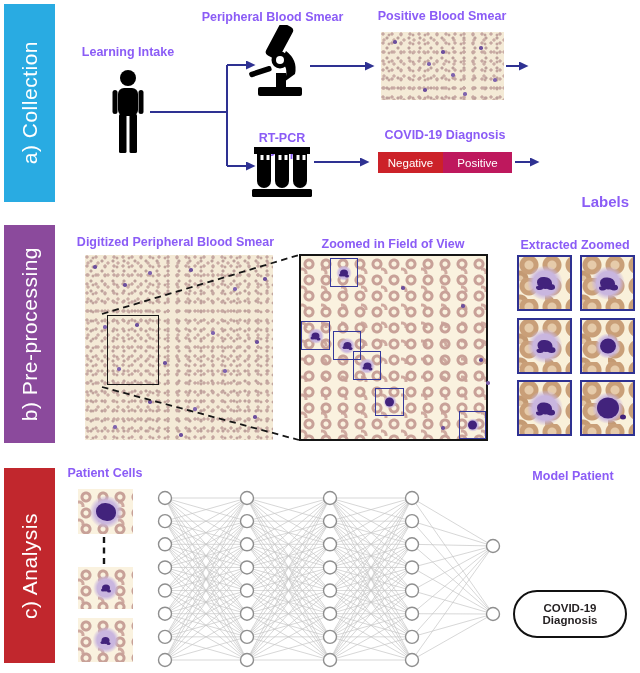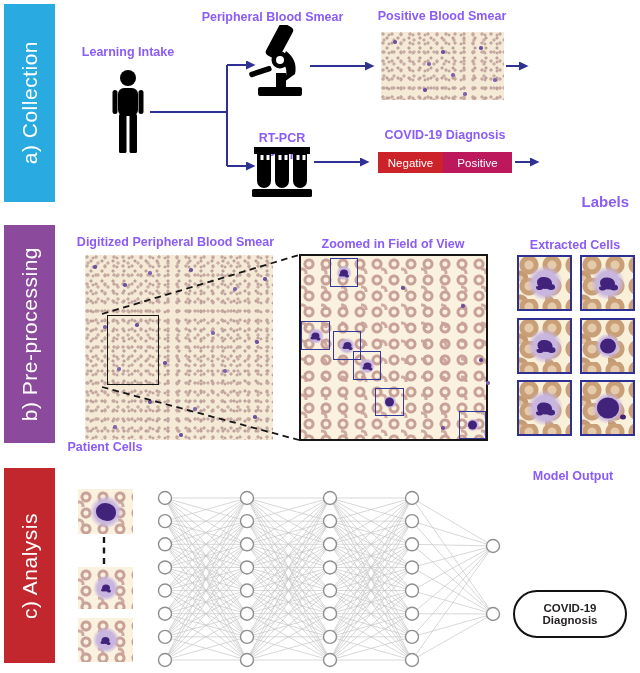--- a/index.html
+++ b/index.html
@@ -17,21 +17,21 @@
   #t-patient{left:73px;top:45px;width:110px;}
   #t-pbs{left:195px;top:10px;width:155px;}
   #t-dbs{left:368px;top:9px;width:148px;}
   #t-input{left:536px;top:57px;width:100px;font-size:15px;text-align:left;}
   #t-rtpcr{left:243px;top:131px;width:78px;}
   #t-covid{left:374px;top:128px;width:142px;}
   #t-labels{left:549px;top:153px;width:80px;font-size:15px;text-align:right;margin-top:40px;}
   #t-dpbs{left:58px;top:235px;width:235px;}
   #t-fov{left:309px;top:237px;width:168px;}
   #t-extracted{left:518px;top:238px;width:114px;}
-  #t-pcells{left:53px;top:440px;width:104px;}
+  #t-pcells{left:53px;top:466px;width:104px;}
   #t-dls{left:225px;top:470px;width:200px;}
   #t-mout{left:521px;top:469px;width:104px;}
   
   #negpos{position:absolute;left:378px;top:152px;height:21px;display:flex;}
   #negpos div{display:flex;align-items:center;justify-content:center;color:#fff;font-size:11.5px;}
   #neg{width:65px;background:#cc2229;}
   #pos{width:69px;background:#be185d;}
   
   .speckle{background-color:#f4ead6;background-image:
     radial-gradient(circle at 2px 2px,#c6a8a2 0 1.3px,rgba(0,0,0,0) 2px),
@@ -157,21 +157,21 @@
     <div class="specks" id="sp-a"></div>
   </div>
 
   <div id="negpos">
     <div id="neg">Negative</div>
     <div id="pos">Positive</div>
   </div>
 
   <div class="lbl" id="t-fov">Zoomed in Field of View</div>
   <div class="lbl" id="t-dpbs">Digitized Peripheral Blood Smear</div>
-  <div class="lbl" id="t-extracted">Extracted Cells</div>
+  <div class="lbl" id="t-extracted">Extracted Zoomed</div>
 
   <div id="bigsmear" class="speckle">
     <div class="specks" id="sp-b"></div>
     <div id="selbox"></div>
   </div>
 
   <div id="fov" class="ringy">
     <div class="specks" id="sp-f"></div>
     <div class="bbox" style="left:29px;top:2px;width:28px;height:29px;">
         <div class="wbc" style="width:16px;height:15px;">
@@ -230,21 +230,21 @@
         <i class="nuc NL"></i>
       </div>
     </div>
   <div class="etile blobby" id="e6">
       <div class="wbc" style="width:32px;height:31px;">
         <i class="nuc NR22"></i>
       </div>
     </div>
 
   <div class="lbl" id="t-pcells">Patient Cells</div>
-  <div class="lbl" id="t-mout">Model Output</div>
+  <div class="lbl" id="t-mout">Model Patient</div>
 
   <div class="ptile ringy" id="p1">
       <div class="wbc" style="width:34px;height:32px;">
         <i class="nuc" style="width:20px;height:18px;border-radius:48% 55% 45% 58%;"></i>
       </div>
     </div>
   <div class="ptile ringy" id="p2">
       <div class="wbc" style="width:26px;height:25px;">
         <i class="nuc nl"></i>
       </div>

